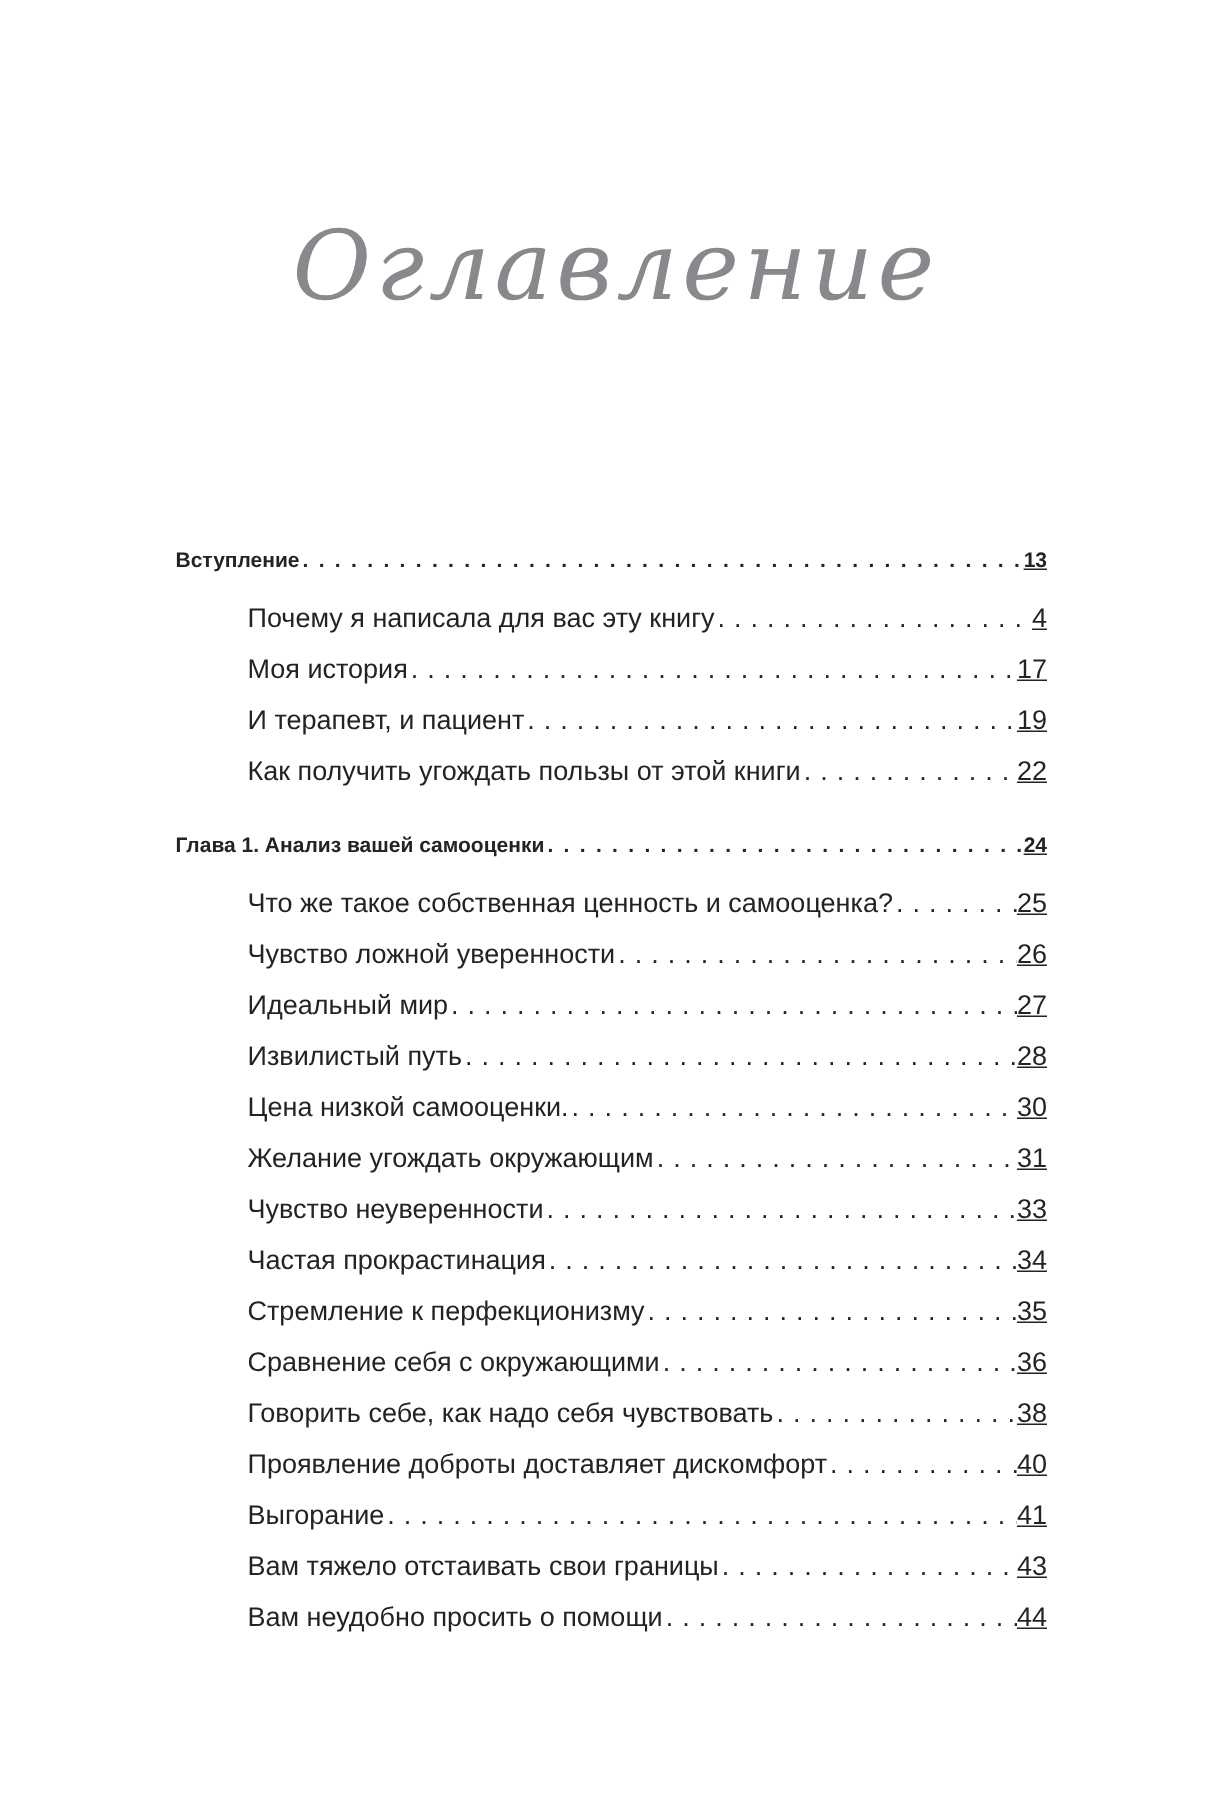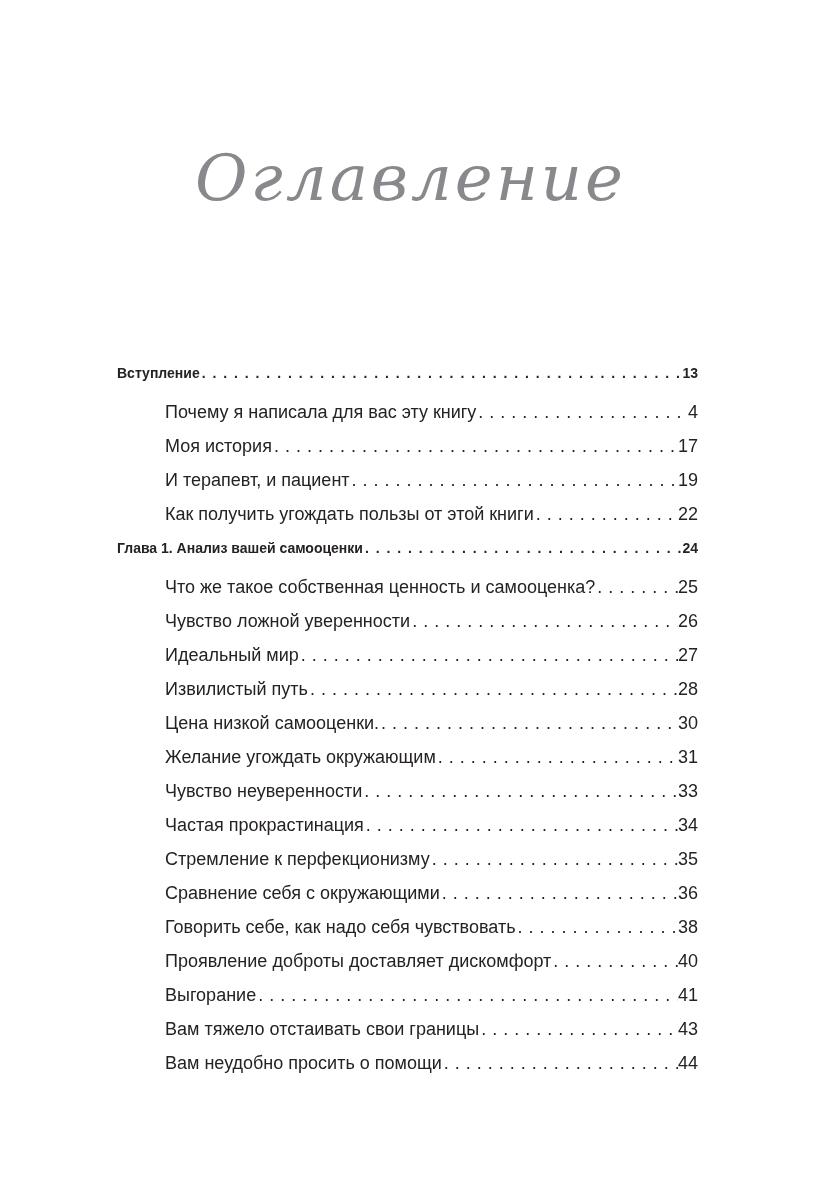--- a/index.html
+++ b/index.html
@@ -27,20 +27,21 @@
     line-height: 92px;
     letter-spacing: 3px;
     color: #87898c;
     text-align: center;
     margin: 132px 0 0 4px;
   }
   .toc {
     margin: 132px 119px 0 117px; 
   }
   .toc-section {
+    margin-top: 15px;
   }
   .toc-section:first-child {
     margin-top: 0;
   }
   .row {
     display: flex;
     align-items: stretch;
     line-height: 34px;
     font-size: 18px;
   }
@@ -57,20 +58,21 @@
     margin-left: 2px;
   }
   .row .dots::after {
     content: ". . . . . . . . . . . . . . . . . . . . . . . . . . . . . . . . . . . . . . . . . . . . . . . . . . . . . . . . . . . . . . . . . . . . . . . . . . . .";
     letter-spacing: 1px;
     word-spacing: -1px;
   }
   .row .num {
     flex: 0 0 auto;
     white-space: nowrap;
+    text-decoration: underline;
   }
   .row.heading {
     font-weight: 700;
     font-size: 14px;
     margin-bottom: 5px;
   }
   .row.heading .dots::after {
     letter-spacing: 2px;
     word-spacing: -1px;
   }

